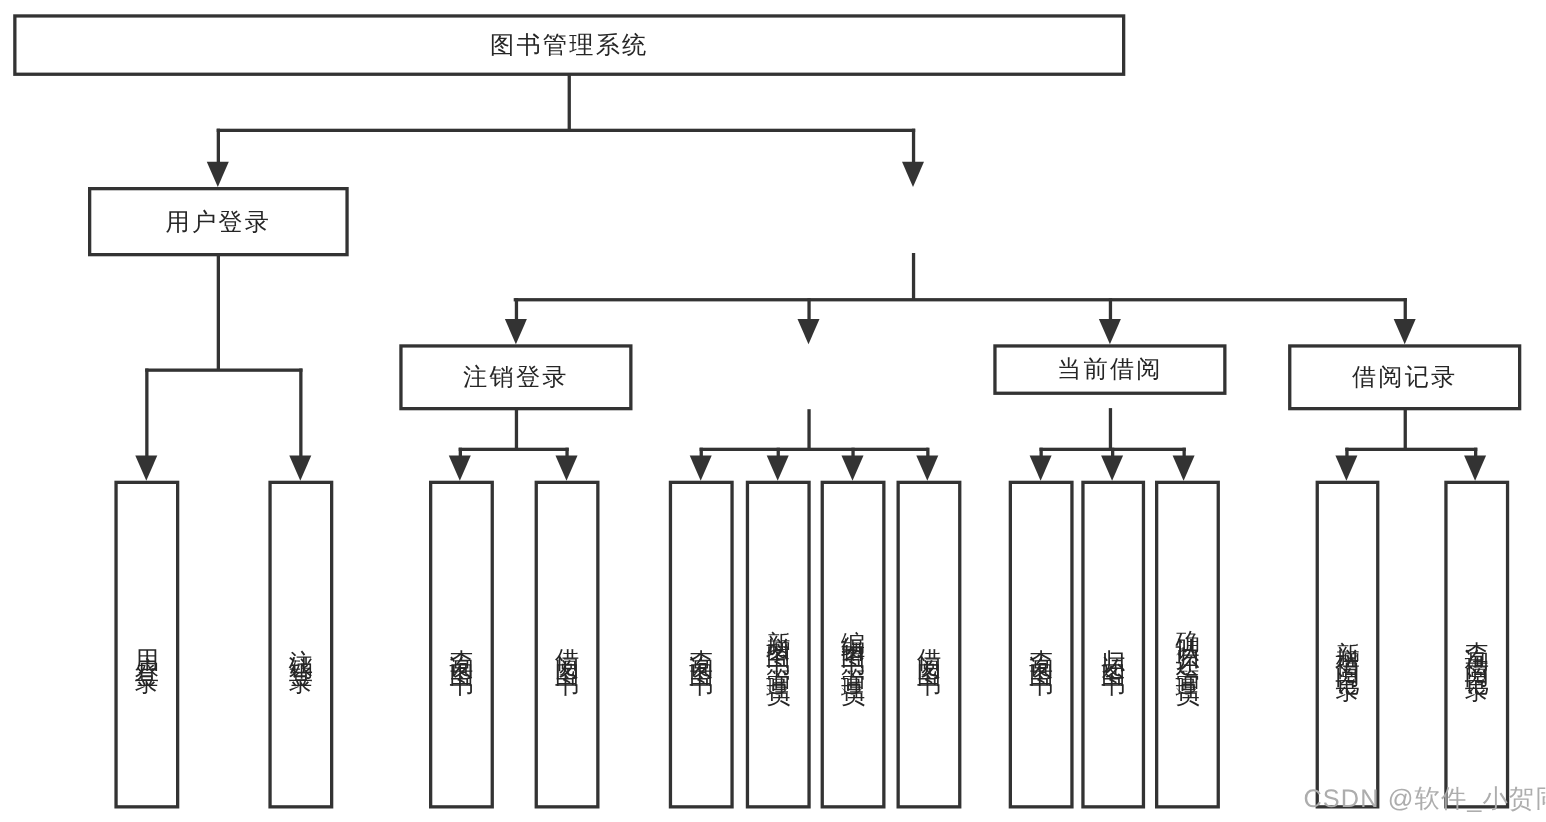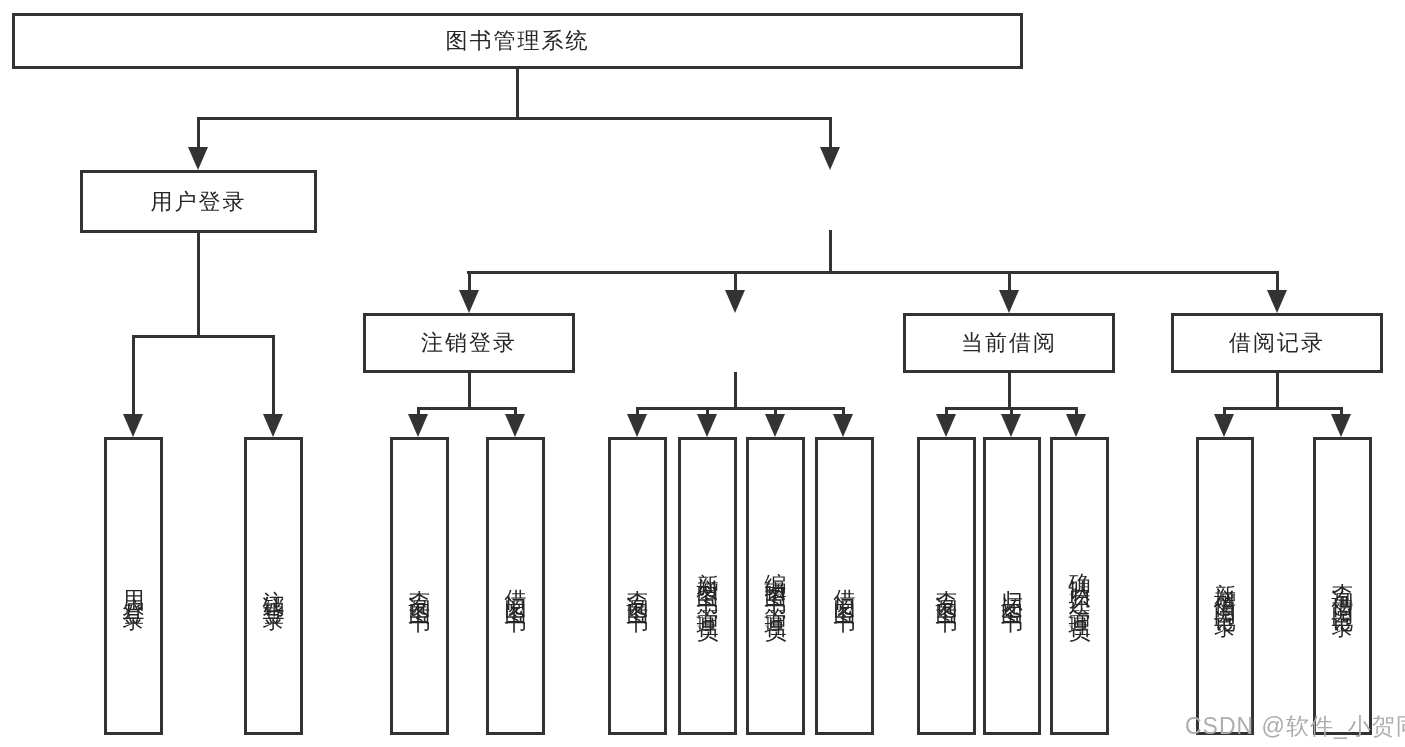--- a/index.html
+++ b/index.html
@@ -72,21 +72,21 @@
     <span class="hlabel">图书管理系统</span>
   </div>
 
   <div class="node" style="left:80px; top:170px; width:237px; height:63px;">
     <span class="hlabel">用户登录</span>
   </div>
 
   <div class="node" style="left:363px; top:313px; width:212px; height:60px;">
     <span class="hlabel">注销登录</span>
   </div>
-  <div class="node" style="left:903px; top:313px; width:212px; height:60px;">
+  <div class="node" style="left:903px; top:313px; width:212px; height:46px;">
     <span class="hlabel">当前借阅</span>
   </div>
   <div class="node" style="left:1171px; top:313px; width:212px; height:60px;">
     <span class="hlabel">借阅记录</span>
   </div>
 
   <div class="node vnode" style="left:104px; top:437px; width:59px; height:298px;">
     <span class="vlabel">用户登录</span>
   </div>
   <div class="node vnode" style="left:244px; top:437px; width:59px; height:298px;">

